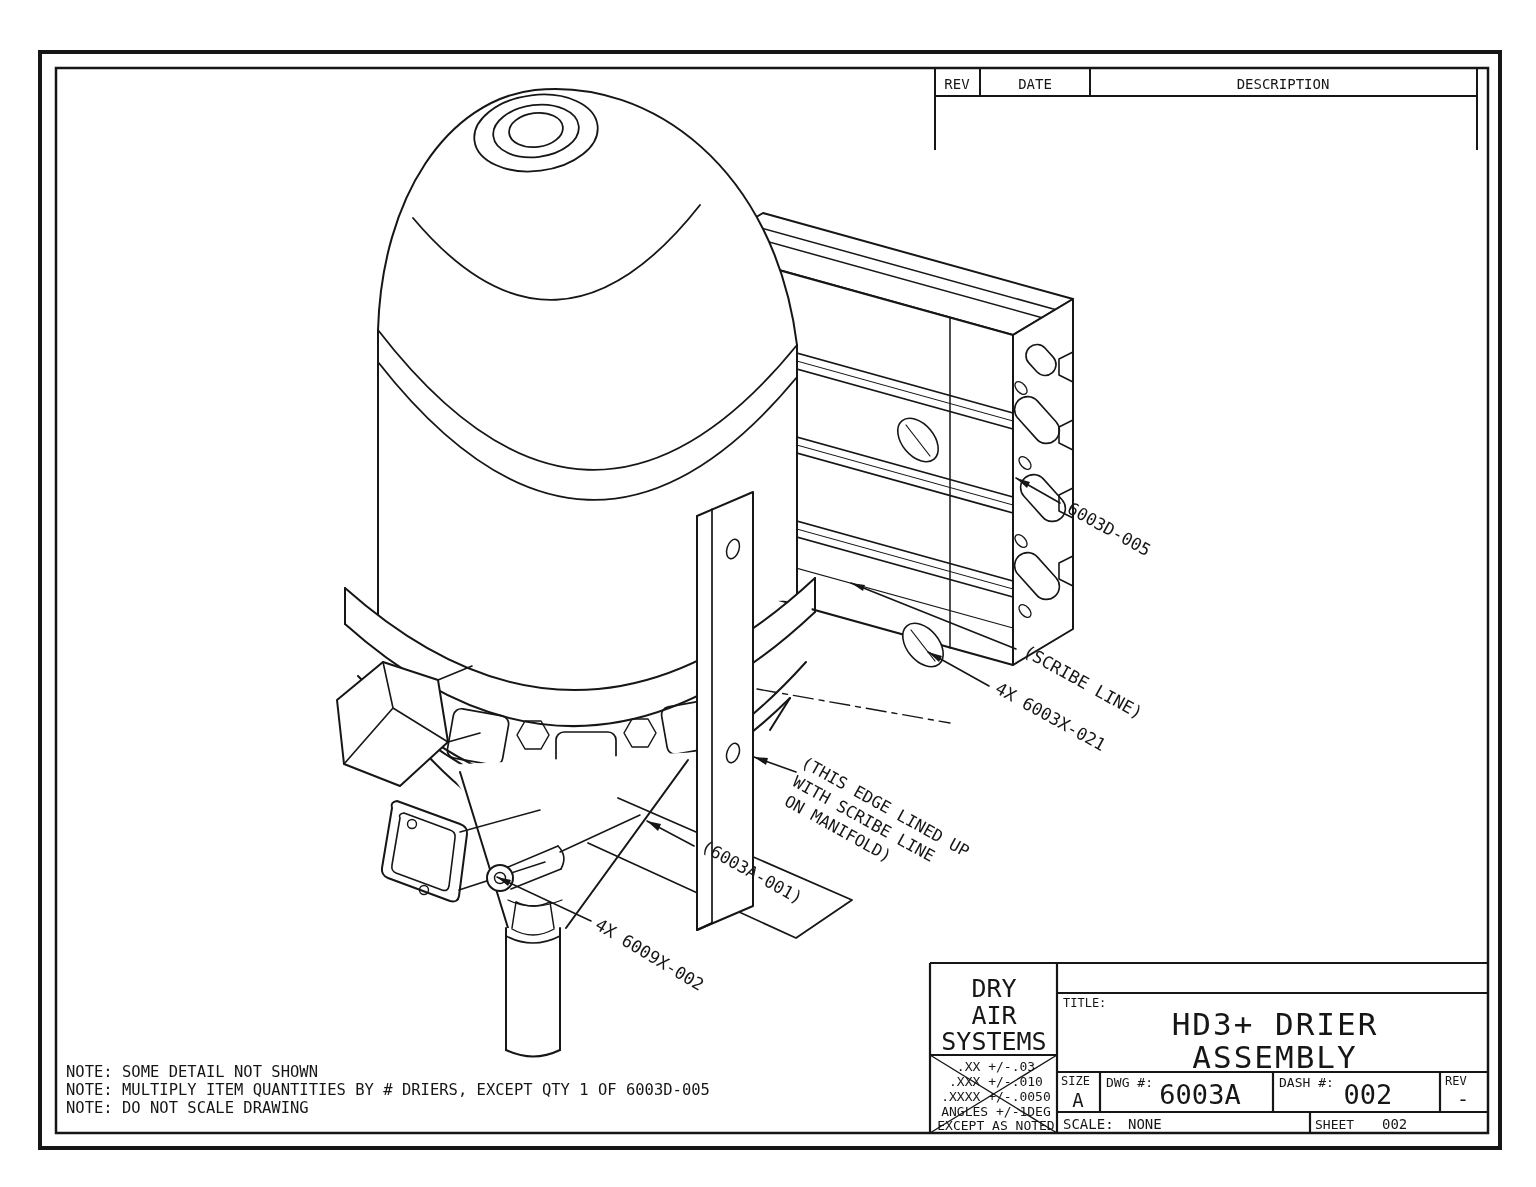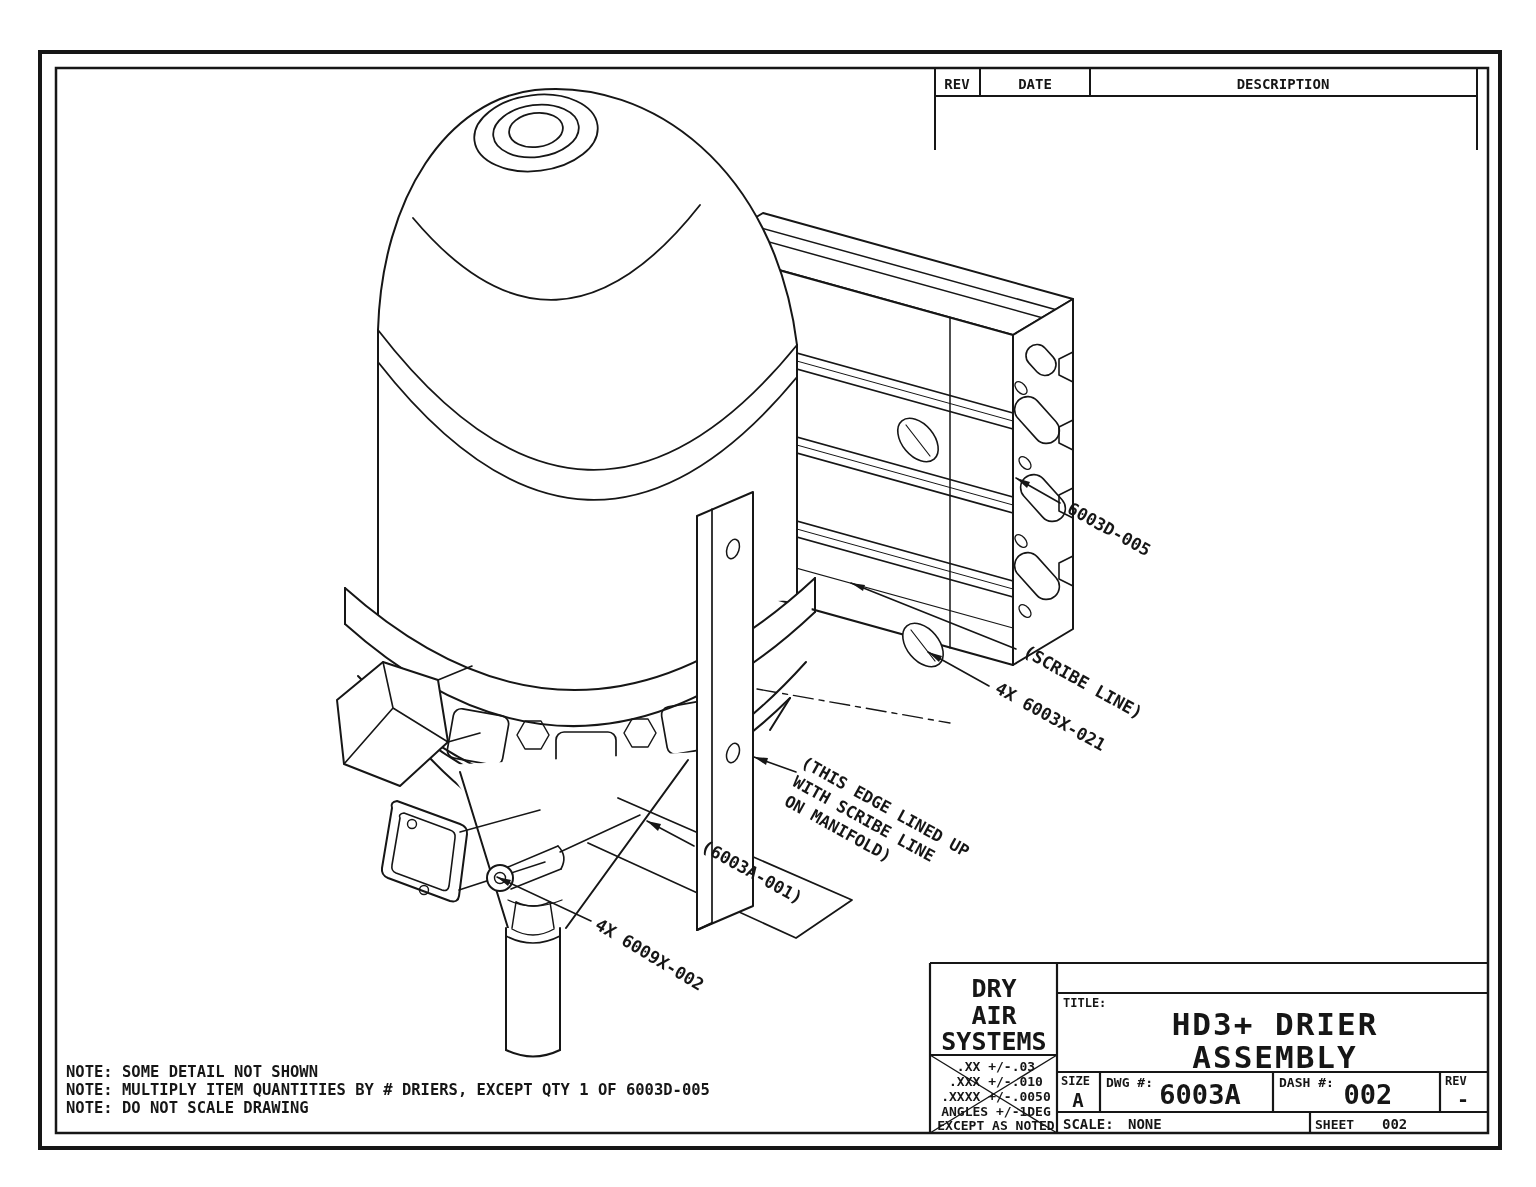--- a/index.html
+++ b/index.html
@@ -1,16 +1,16 @@
 <!DOCTYPE html>
 <html><head>
 <meta charset="utf-8">
 <style>
   html,body{margin:0;padding:0;background:#ffffff;}
-  .sheet{position:relative;width:1536px;height:1187px;background:#ffffff;overflow:hidden;font-weight:bold;}
+  .sheet{position:relative;width:1536px;height:1187px;background:#ffffff;overflow:hidden;}
   svg{position:absolute;left:0;top:0;}
   text{fill:#161616;}
   .cad{font-family:"DejaVu Sans Mono","Liberation Mono",monospace;}
   .lbl{font-family:"DejaVu Sans Mono","Liberation Mono",monospace;}
 </style>
 </head>
 <body>
 
 <div class="sheet">
 <svg width="1536" height="1187" viewBox="0 0 1536 1187">

